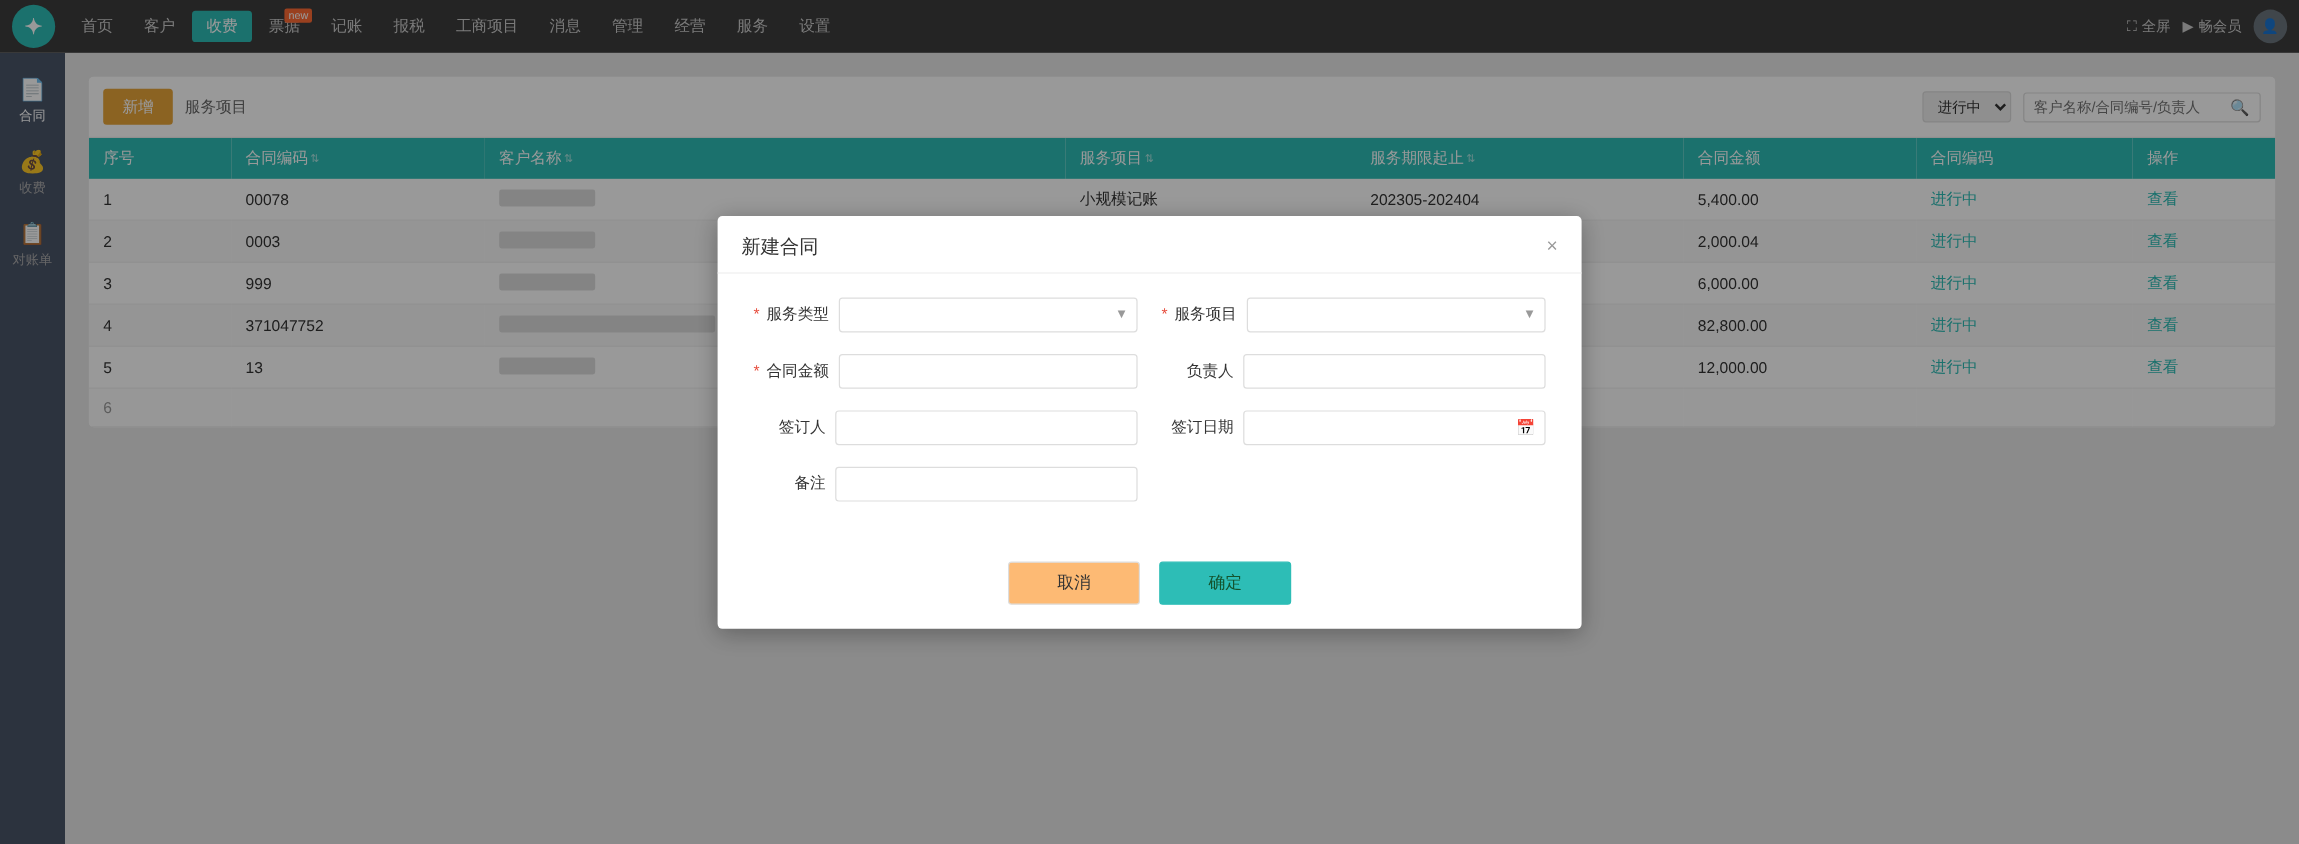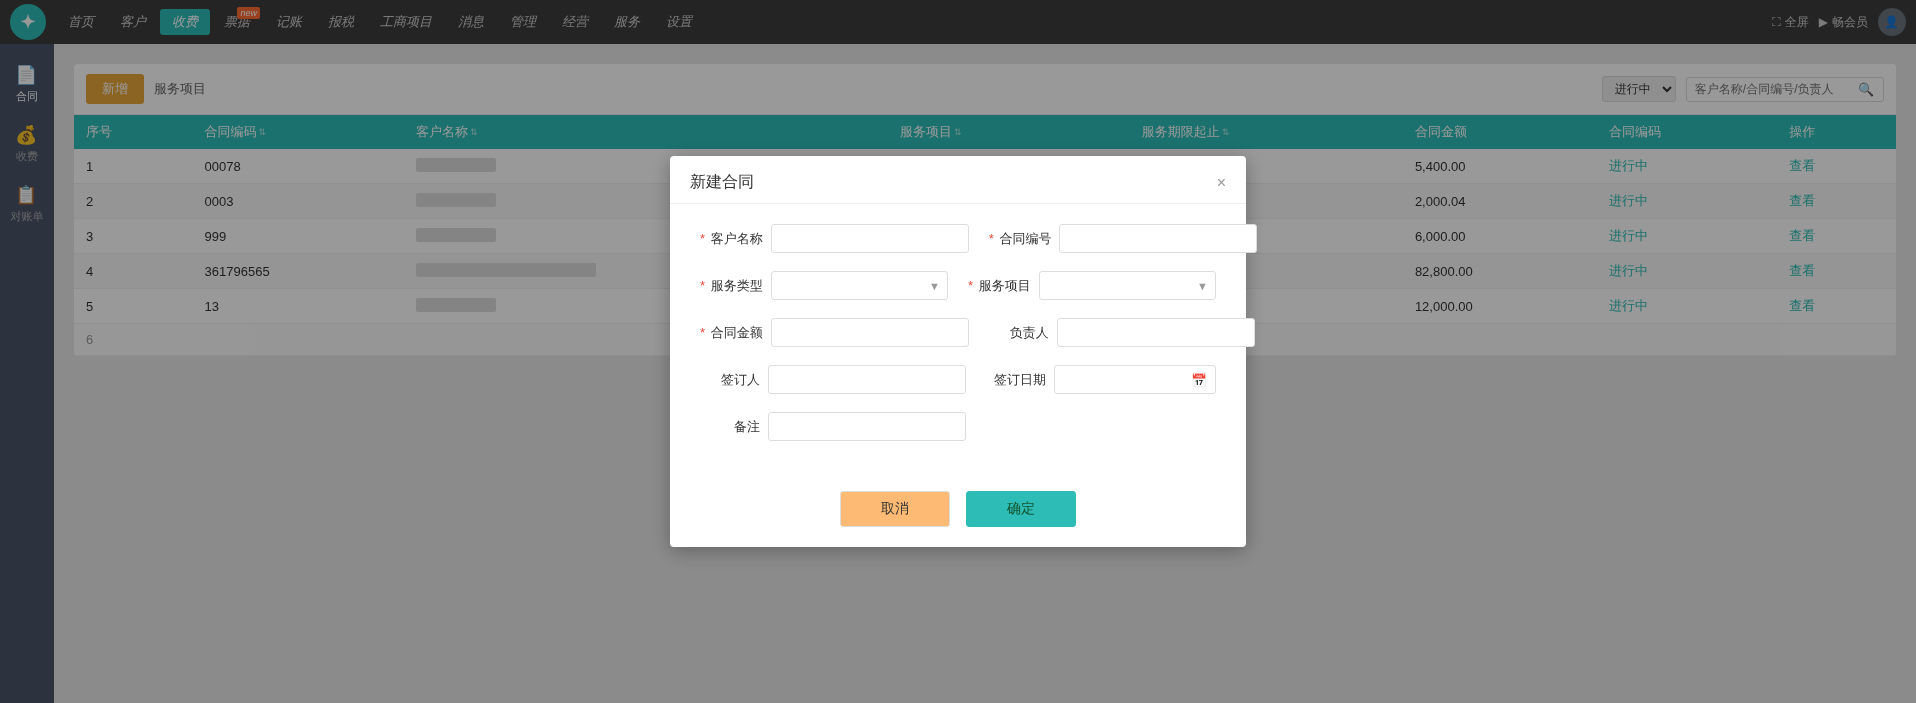--- a/index.html
+++ b/index.html
@@ -38,21 +38,20 @@
       flex: 1;
       gap: 2px;
     }
     .nav-item {
       color: #ccc;
       padding: 4px 12px;
       cursor: pointer;
       border-radius: 3px;
       font-size: 13px;
       position: relative;
-      font-style: italic;
     }
     .nav-item.active {
       background: #2dbdb6;
       color: white;
     }
     .nav-item .new-badge {
       position: absolute;
       top: -2px;
       right: 2px;
       background: #ff6b35;
@@ -234,21 +233,21 @@
       top: 0; left: 0; right: 0; bottom: 0;
       background: rgba(0,0,0,0.4);
       z-index: 200;
       display: flex;
       align-items: center;
       justify-content: center;
     }
     .modal {
       background: white;
       border-radius: 4px;
-      width: 576px;
+      width: 720px;
       padding: 0;
       box-shadow: 0 4px 20px rgba(0,0,0,0.3);
       position: relative;
     }
     .modal-header {
       padding: 16px 20px 10px;
       border-bottom: 1px solid #eee;
       display: flex;
       align-items: center;
       justify-content: space-between;
@@ -498,21 +497,21 @@
           <td>999</td>
           <td><span class="blurred-text"></span></td>
           <td>小规模记账</td>
           <td>202305-202404</td>
           <td>6,000.00</td>
           <td><span class="status-tag">进行中</span></td>
           <td><a class="action-link">查看</a></td>
         </tr>
         <tr>
           <td>4</td>
-          <td>361796565</td>
+          <td>371047752</td>
           <td><span class="blurred-text" style="min-width:180px"></span></td>
           <td>一般纳税人…</td>
           <td>201807-202403</td>
           <td>82,800.00</td>
           <td><span class="status-tag">进行中</span></td>
           <td><a class="action-link">查看</a></td>
         </tr>
         <tr>
           <td>5</td>
           <td>13</td>
@@ -539,36 +538,20 @@
 </main>
 
 <div class="modal-overlay">
   <div class="modal">
     <div class="modal-header">
       <span class="modal-title">新建合同</span>
       <button class="modal-close">×</button>
     </div>
     <div class="modal-body">
 
-      <div class="form-row">
-        <div class="form-group">
-          <label class="form-label">
-            <span class="required-mark">*</span>
-            <span>客户名称</span>
-          </label>
-          <input type="text" class="form-input" style="">
-        </div>
-        <div class="form-group">
-          <label class="form-label">
-            <span class="required-mark">*</span>
-            <span>合同编号</span>
-          </label>
-          <input type="text" class="form-input" style="">
-        </div>
-      </div>
 
       <div class="form-row">
         <div class="form-group">
           <label class="form-label">
             <span class="required-mark">*</span>
             <span>服务类型</span>
           </label>
           <div class="select-wrapper">
             <select>
               <option value=""></option>

